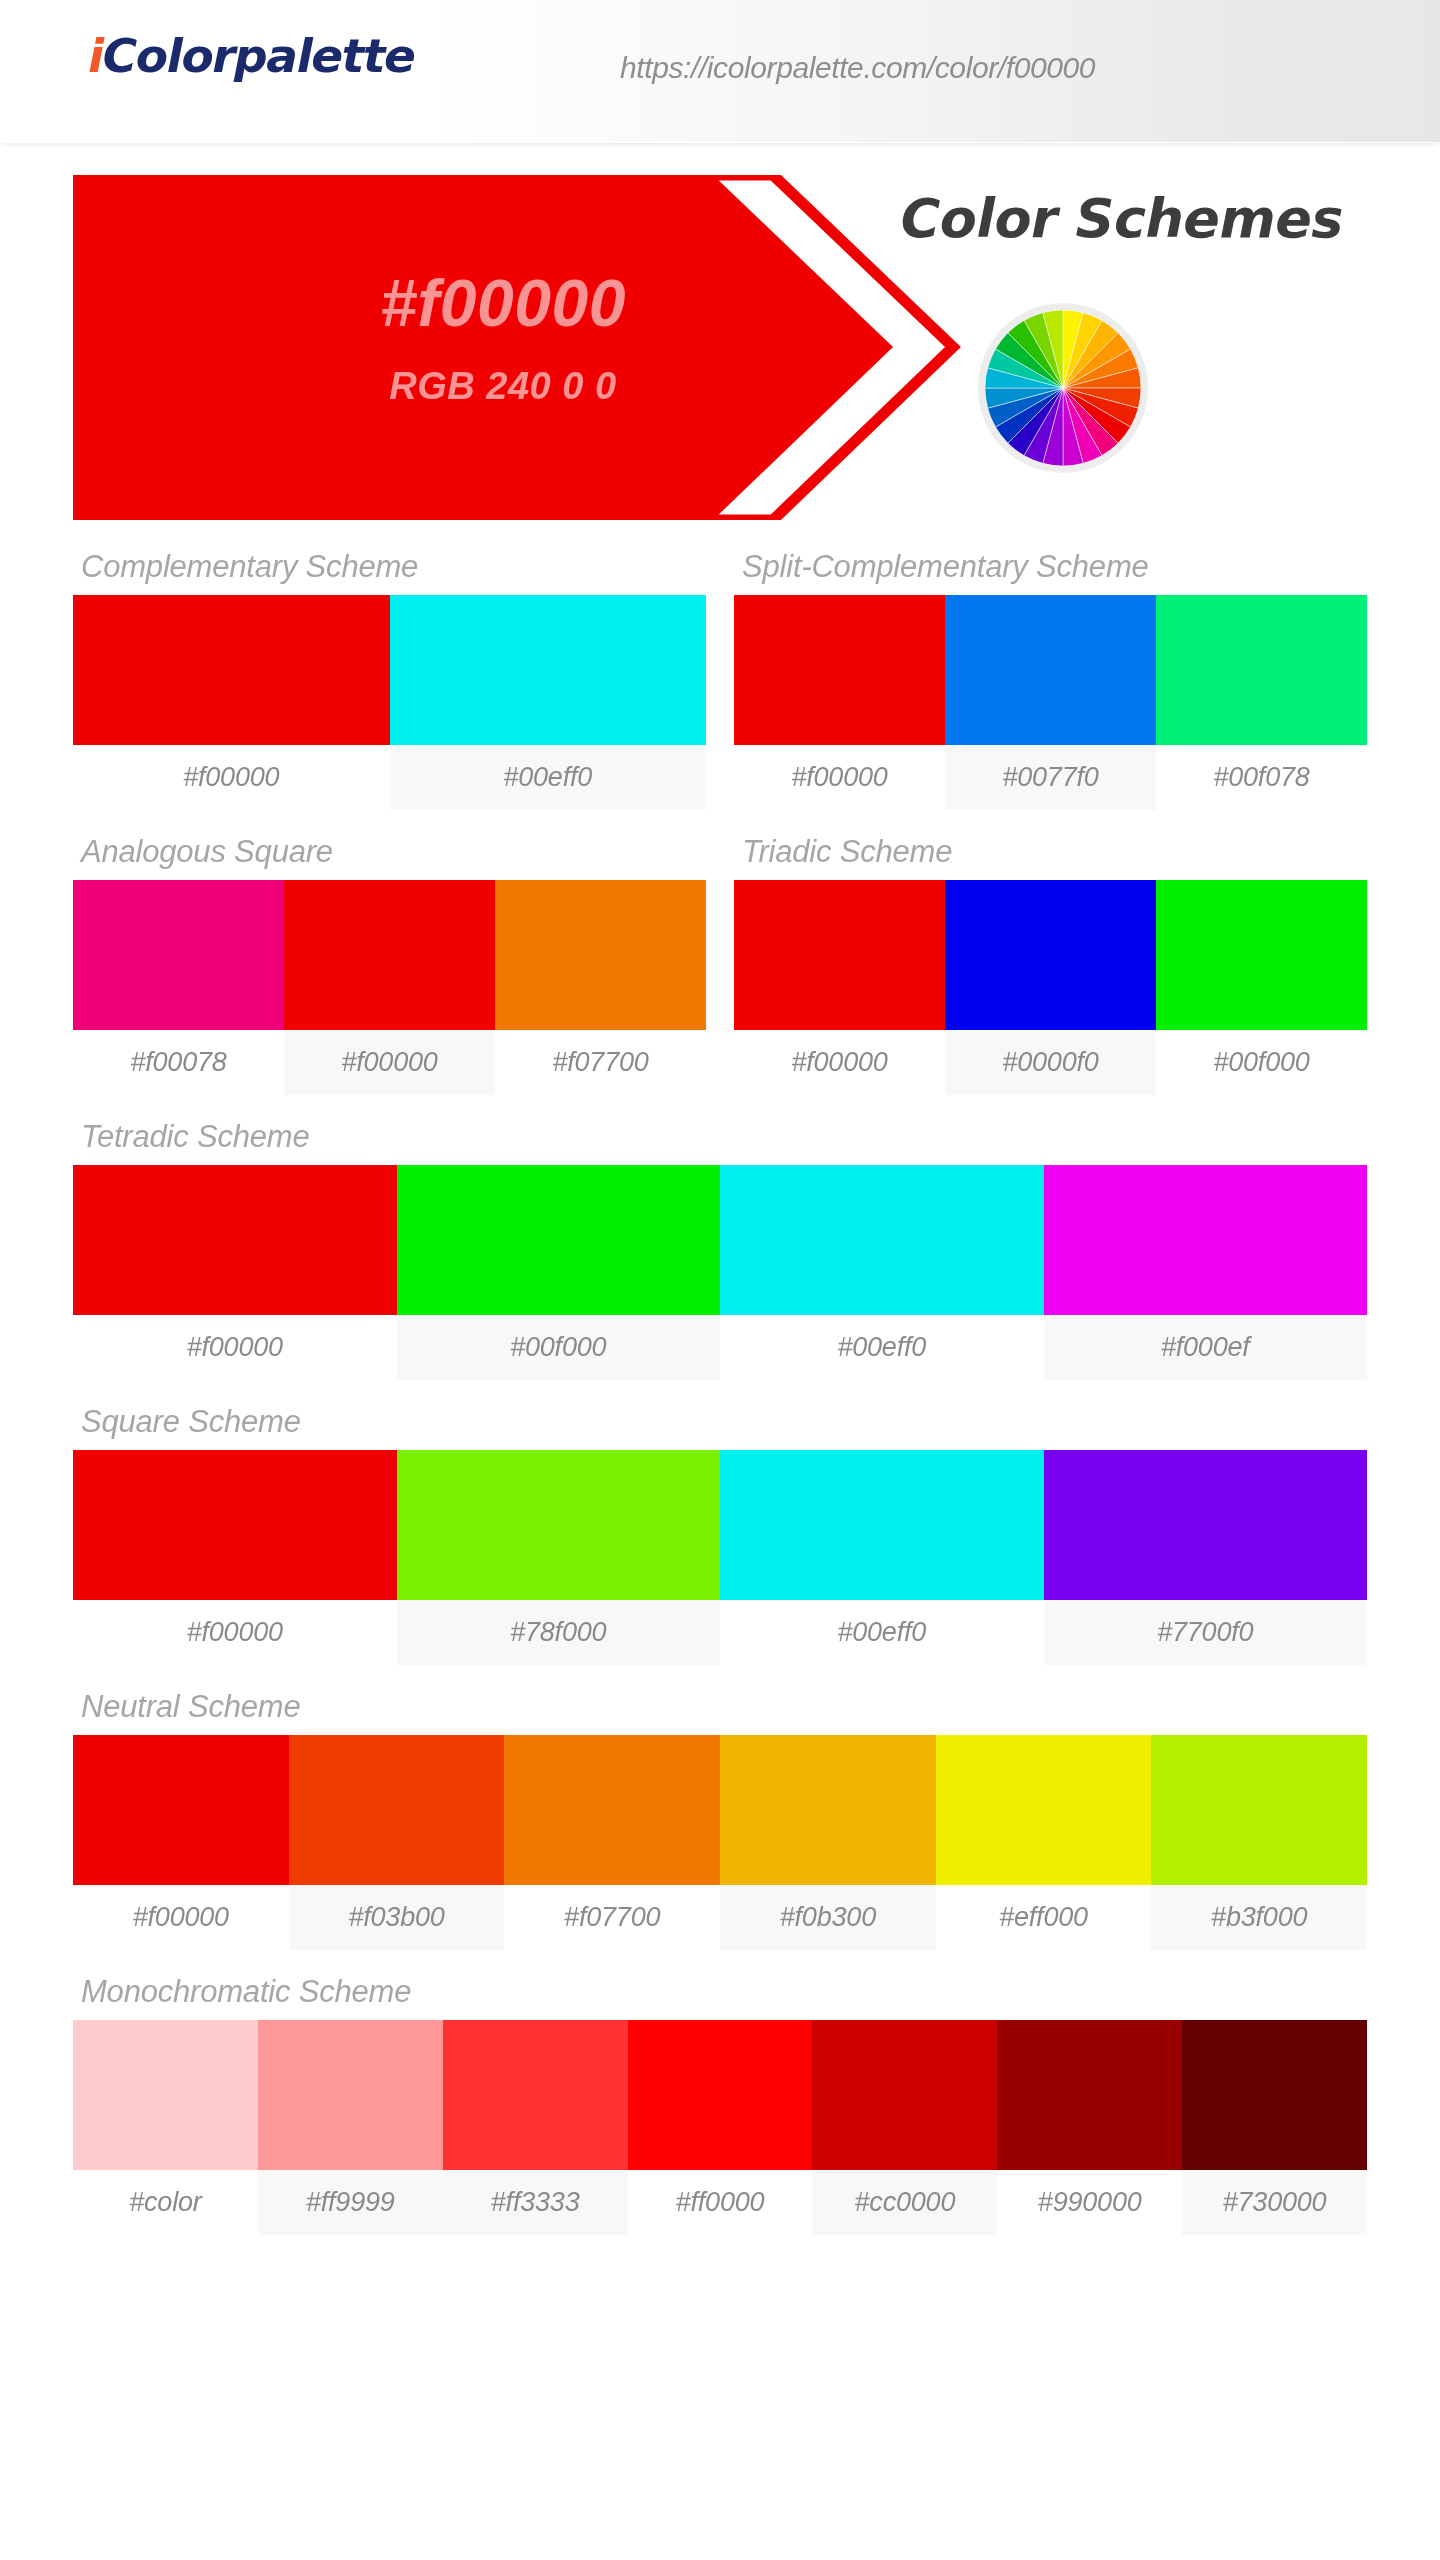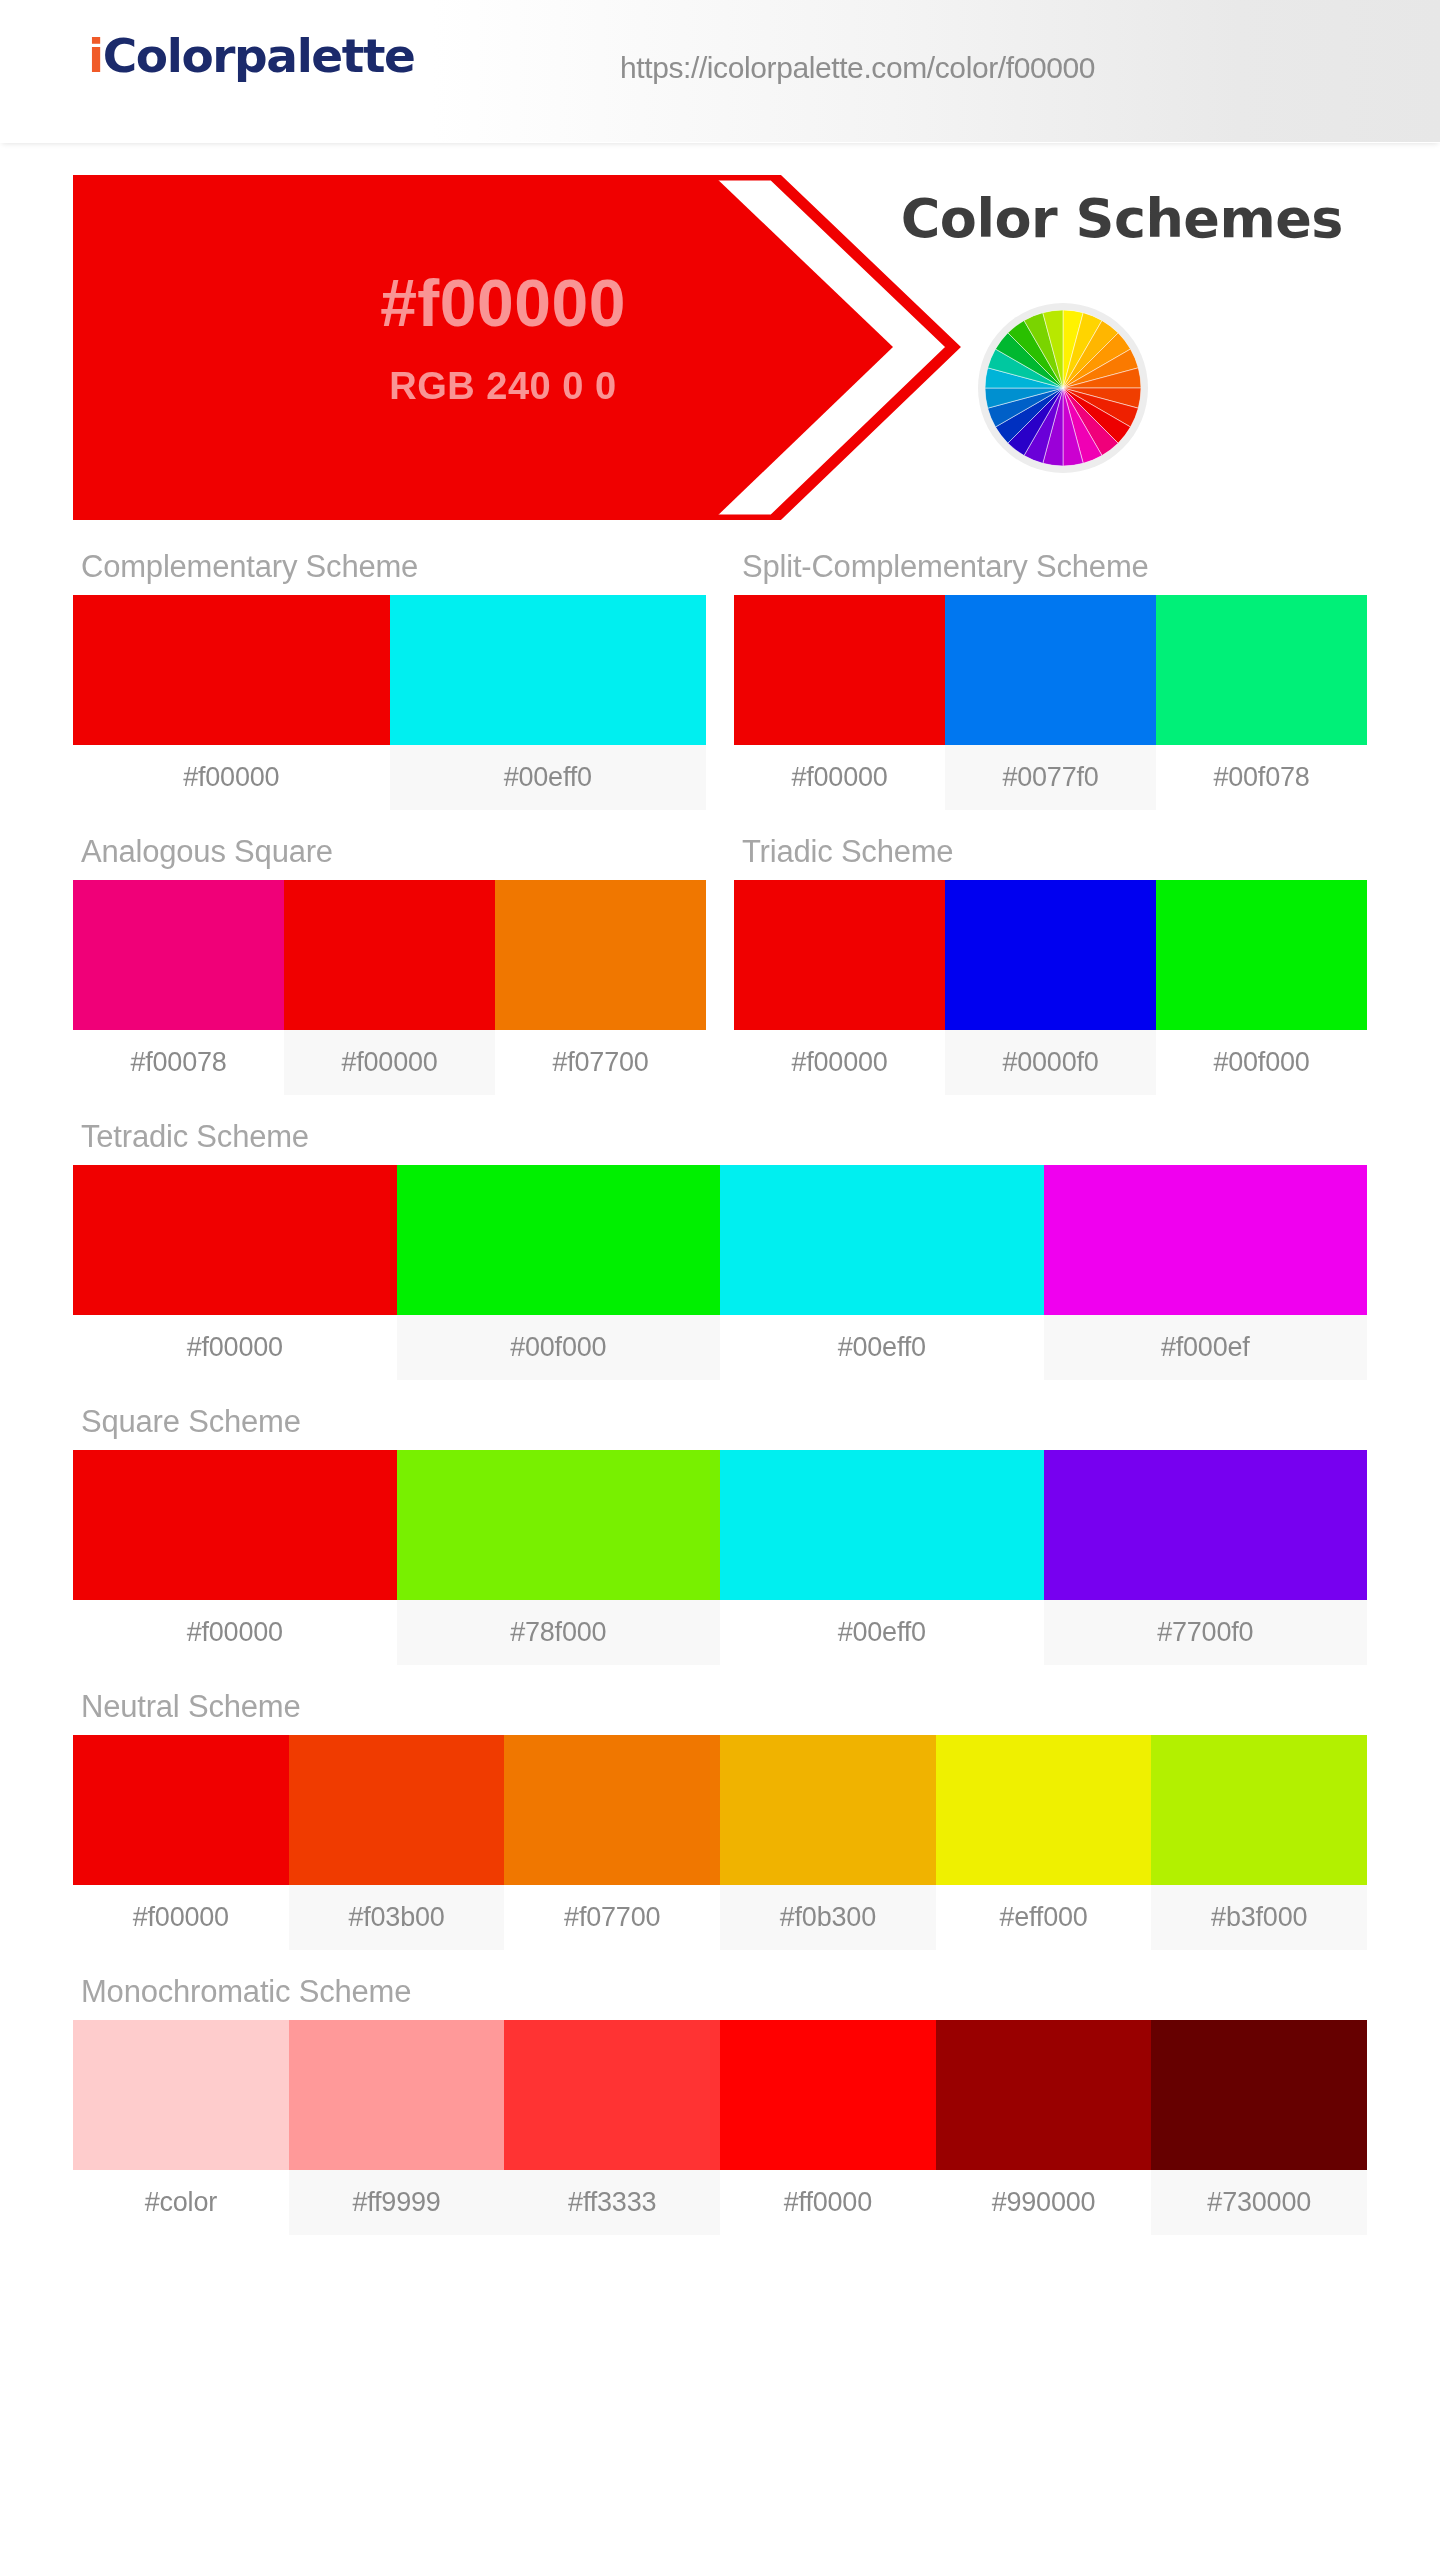--- a/index.html
+++ b/index.html
@@ -11,20 +11,21 @@
     background: #ffffff;
     font-family: "Liberation Sans", sans-serif;
     overflow: hidden;
   }
 
   #page {
     position: relative;
     width: 1440px;
     height: 2560px;
     background: #ffffff;
+    font-style: italic;
   }
 
   
   .site-header {
     position: relative;
     height: 143px;
     background: linear-gradient(to right, #ffffff 0%, #ffffff 30%, #f4f4f4 62%, #e9e9e9 86%, #e7e7e7 100%);
     border-bottom: 1px solid #ffffff;
     box-shadow: 0 3px 5px -2px rgba(0,0,0,0.10);
     display: flex;
@@ -403,20 +404,24 @@
             <div class="swatch-hex">#ff9999</div>
           </div>
           <div class="swatch-col alt">
             <div class="swatch-chip" style="background: rgb(255, 51, 51);"></div>
             <div class="swatch-hex">#ff3333</div>
           </div>
           <div class="swatch-col">
             <div class="swatch-chip" style="background: rgb(255, 0, 0);"></div>
             <div class="swatch-hex">#ff0000</div>
           </div>
+          <div class="swatch-col alt">
+            <div class="swatch-chip" style="background: rgb(204, 0, 0);"></div>
+            <div class="swatch-hex">#cc0000</div>
+          </div>
           <div class="swatch-col">
             <div class="swatch-chip" style="background: rgb(153, 0, 0);"></div>
             <div class="swatch-hex">#990000</div>
           </div>
           <div class="swatch-col alt">
             <div class="swatch-chip" style="background: rgb(102, 0, 0);"></div>
             <div class="swatch-hex">#730000</div>
           </div>
         </div>
     </div>

